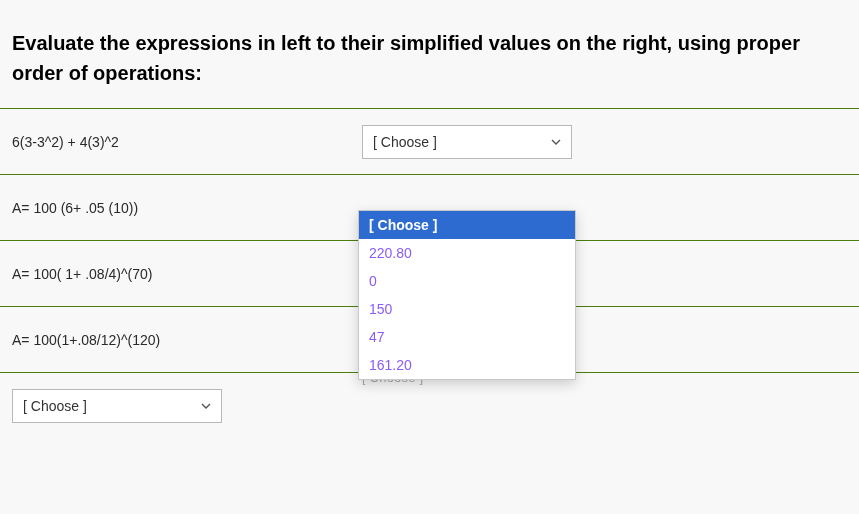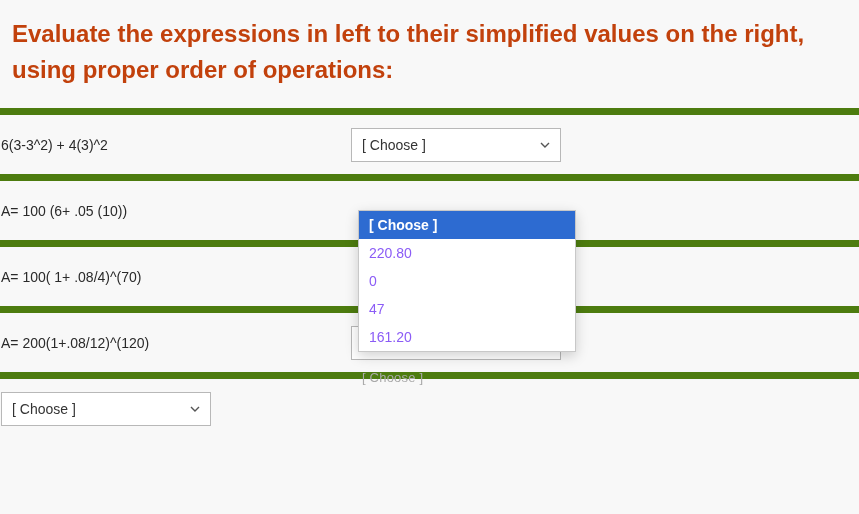--- a/index.html
+++ b/index.html
@@ -10,35 +10,35 @@
     body {
       font-family: -apple-system, BlinkMacSystemFont, "Segoe UI", Helvetica, Arial, sans-serif;
       background: #f8f8f8;
       width: 859px;
       height: 514px;
       overflow: hidden;
       position: relative;
       color: #1a1a1a;
     }
     .page-title {
-      font-size: 24px;
+      font-size: 20px;
       font-weight: 700;
-      color: #c2410c;
-      padding: 16px 12px 20px 12px;
+      color: #000000;
+      padding: 28px 12px 20px 12px;
       line-height: 1.5;
     }
     .rows {
       position: relative;
     }
     .row {
       display: flex;
       align-items: center;
-      border-top: 7px solid #4d7c0f;
+      border-top: 1px solid #4d7c0f;
       height: 66px;
-      padding-left: 1px;
+      padding-left: 12px;
     }
     .row .expr {
       width: 350px;
       font-size: 14px;
       color: #2a2a2a;
     }
     .select-wrap {
       position: relative;
       width: 210px;
       height: 34px;
@@ -133,21 +133,21 @@
     <div class="expr">A= 100 (6+ .05 (10))</div>
     <div class="select-wrap"></div>
   </div>
 
   <div class="row">
     <div class="expr">A= 100( 1+ .08/4)^(70)</div>
     <div class="select-wrap"></div>
   </div>
 
   <div class="row">
-    <div class="expr">A= 200(1+.08/12)^(120)</div>
+    <div class="expr">A= 100(1+.08/12)^(120)</div>
     <div class="select-wrap">
       <div class="select-closed">
         <span>[ Choose ]</span>
         <span class="chev">
           <svg viewBox="0 0 10 6">
               <path d="M1 1 L5 5 L9 1" fill="none" stroke="#555" stroke-width="1.4"></path>
             </svg>
         </span>
       </div>
     </div>
@@ -165,17 +165,18 @@
       </div>
     </div>
   </div>
 
   <div class="ghost-under dimmed-under">[ Choose ]</div>
 
   <div class="dropdown-panel">
     <div class="opt highlight">[ Choose ]</div>
     <div class="opt">220.80</div>
     <div class="opt">0</div>
+    <div class="opt">150</div>
     <div class="opt">47</div>
     <div class="opt">161.20</div>
   </div>
 
 </div>
 
 </body></html>

